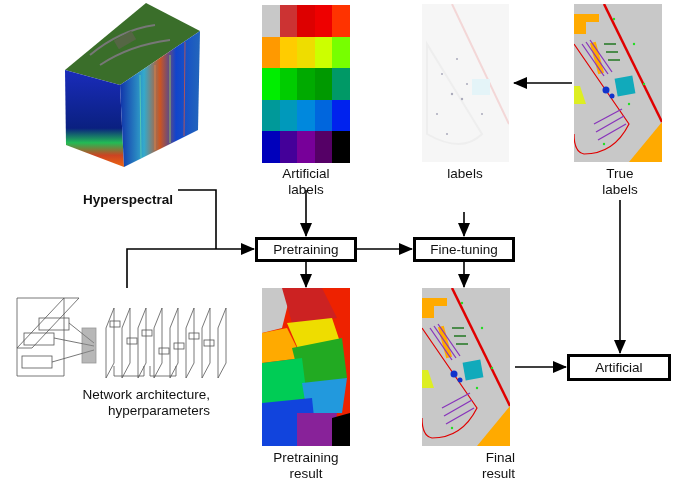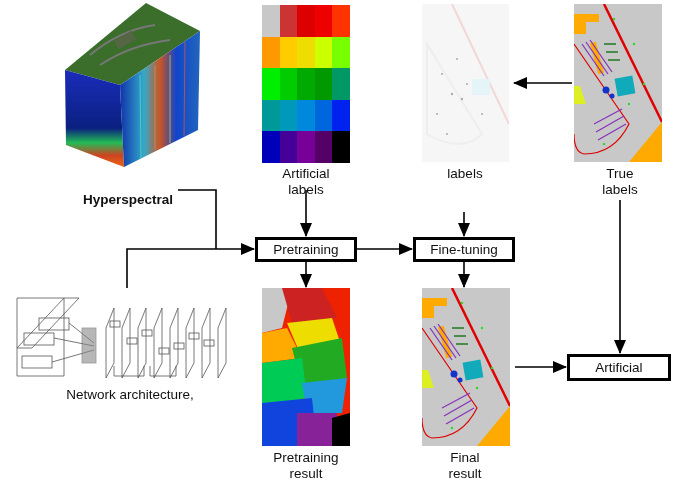--- a/index.html
+++ b/index.html
@@ -164,22 +164,23 @@
     <rect x="96" y="33" width="10" height="6"></rect>
       <rect x="113" y="50" width="10" height="6"></rect>
     <rect x="128" y="42" width="10" height="6"></rect>
       <rect x="145" y="60" width="10" height="6"></rect>
     <rect x="160" y="55" width="10" height="6"></rect>
       <rect x="175" y="45" width="10" height="6"></rect>
       <rect x="190" y="52" width="10" height="6"></rect>
     <path d="M100,78 L100,88 L130,88 L130,78 M136,78 L136,88 L162,88 L162,78"></path>
   </svg>
 </div>
-<div class="label" style="left:50px;top:387px;width:160px;">
+<div class="label" style="left:50px;top:387px;width:160px;text-align:right;">
   <div>Network architecture,</div>
+  <div>hyperparameters</div>
 </div>
 
 <div class="abs" style="left:262px;top:288px;width:88px;height:158px;">
   <svg width="88" height="158">
     <rect width="88" height="158" fill="#ee2200"></rect>
     <polygon points="0,0 30,0 20,40 0,45" fill="#c8c8c8"></polygon>
     <polygon points="20,0 60,0 75,30 30,35" fill="#cc2222"></polygon>
     <polygon points="0,45 25,40 40,70 0,75" fill="#ffaa00"></polygon>
     <polygon points="25,35 70,30 80,60 40,70" fill="#eedd00"></polygon>
     <polygon points="30,60 80,50 85,90 40,100" fill="#22aa22"></polygon>
@@ -222,21 +223,21 @@
       <g fill="#22dd22">
         <circle cx="40" cy="15" r="1.2"></circle>
         <circle cx="60" cy="40" r="1.2"></circle>
         <circle cx="70" cy="80" r="1.2"></circle>
         <circle cx="30" cy="140" r="1.2"></circle>
         <circle cx="55" cy="100" r="1.2"></circle>
       </g>
       <polygon points="0,82 6,82 12,100 0,100" fill="#ddee22"></polygon>
     </svg>
 </div>
-<div class="label" style="left:415px;top:450px;width:100px;">
+<div class="label" style="left:415px;top:450px;width:100px;text-align:right;">
   <div>Final</div>
   <div>result</div>
 </div>
 
 <svg class="overlay" width="676" height="483">
   <defs>
     <marker id="ah" markerWidth="10" markerHeight="10" refX="9" refY="5" orient="auto" markerUnits="userSpaceOnUse">
       <polygon points="0,0 10,5 0,10" fill="#000"></polygon>
     </marker>
     <marker id="ahb" markerWidth="14" markerHeight="12" refX="13" refY="6" orient="auto" markerUnits="userSpaceOnUse">

